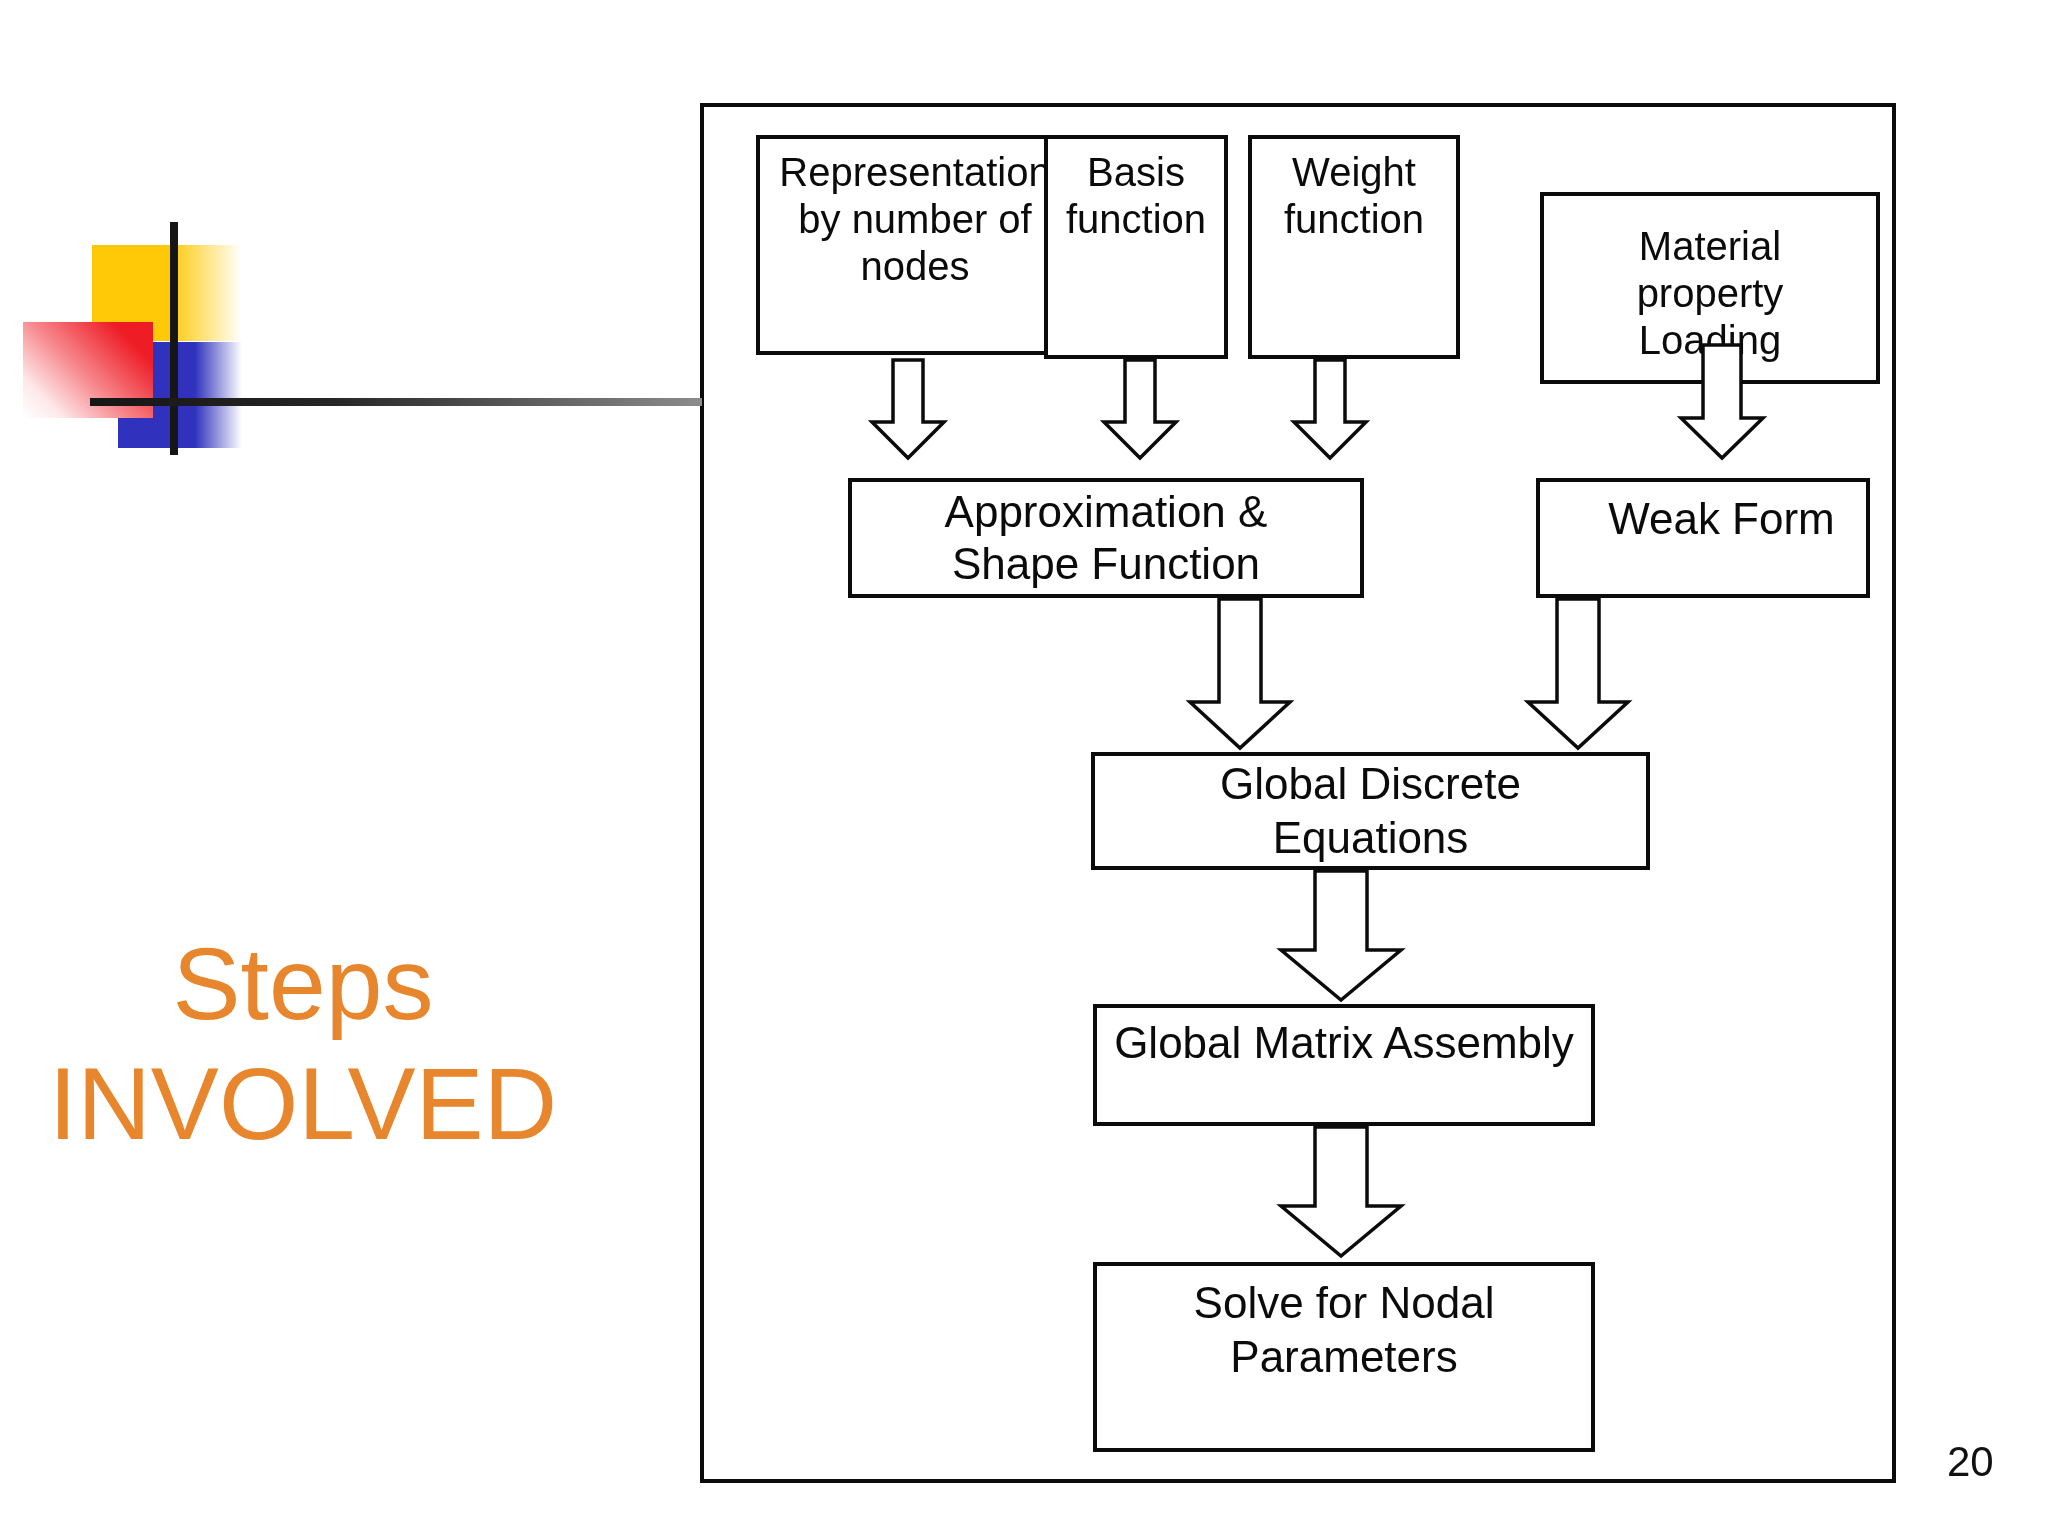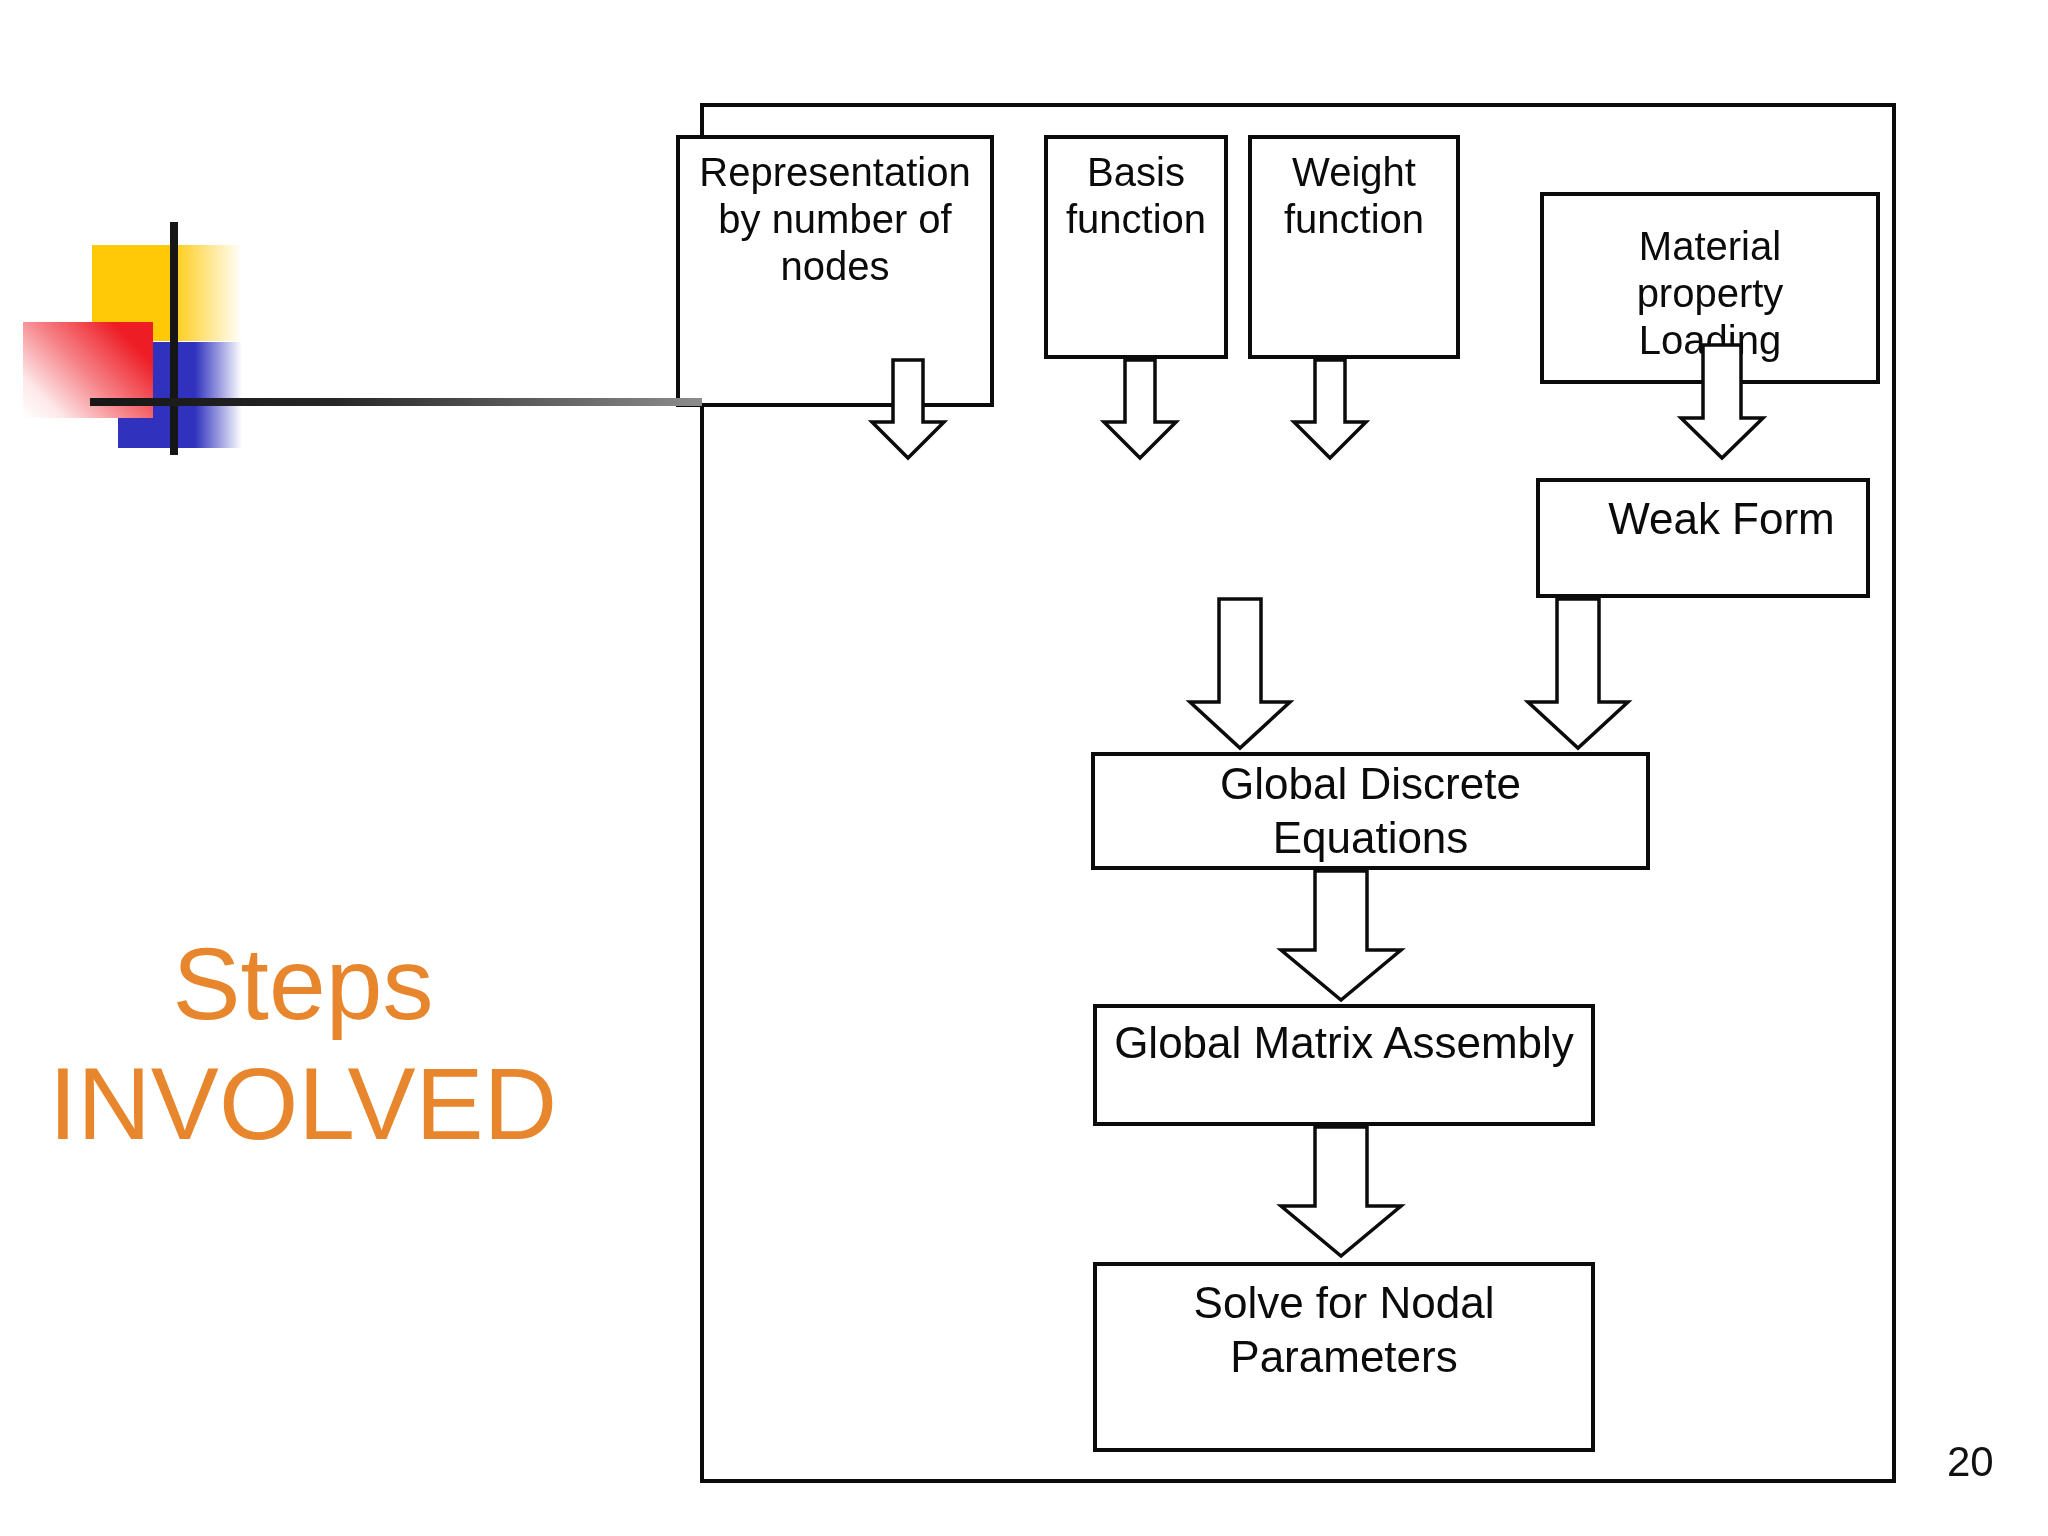--- a/index.html
+++ b/index.html
@@ -55,21 +55,21 @@
   }
   .node {
     position:absolute; box-sizing:border-box;
     background:#ffffff; border:4px solid var(--line,#0b0b0b);
     text-align:center;
   }
   .node-label { white-space:pre-line; }
   .top-row .node-label { font-size:40px; line-height:47px; padding-top:10px; }
   .low-row .node-label { font-size:44px; line-height:54px; }
 
-  .n1 { left:676px;  top:135px; width:318px; height:272px; }
+  .n1 { left:756px;  top:135px; width:318px; height:220px; }
   .n2 { left:1044px; top:135px; width:184px; height:224px; }
   .n3 { left:1248px; top:135px; width:212px; height:224px; }
   .n4 { left:1540px; top:152px; width:340px; height:192px;
         display:flex; align-items:center; justify-content:center;margin-top:40px; }
   .n5 { left:848px;  top:478px; width:516px; height:120px;
         display:flex; align-items:center; justify-content:center; }
   .n5 .node-label { line-height:52px; }
   .n6 { left:1536px; top:478px; width:334px; height:120px; }
   .n6 .node-label { padding-top:10px;margin-left:37px; }
   .n7 { left:1091px; top:752px; width:559px; height:118px;
@@ -119,20 +119,24 @@
   </div>
   <div class="node top-row n3">
     <div class="node-label">Weight
 function</div>
   </div>
   <div class="node top-row n4">
     <div class="node-label">Material
 property
 Loading</div>
   </div>
+  <div class="node low-row n5">
+    <div class="node-label">Approximation &amp;
+Shape Function</div>
+  </div>
   <div class="node low-row n6">
     <div class="node-label">Weak Form</div>
   </div>
   <div class="node low-row n7">
     <div class="node-label">Global Discrete
 Equations</div>
   </div>
   <div class="node low-row n8">
     <div class="node-label">Global Matrix Assembly</div>
   </div>

